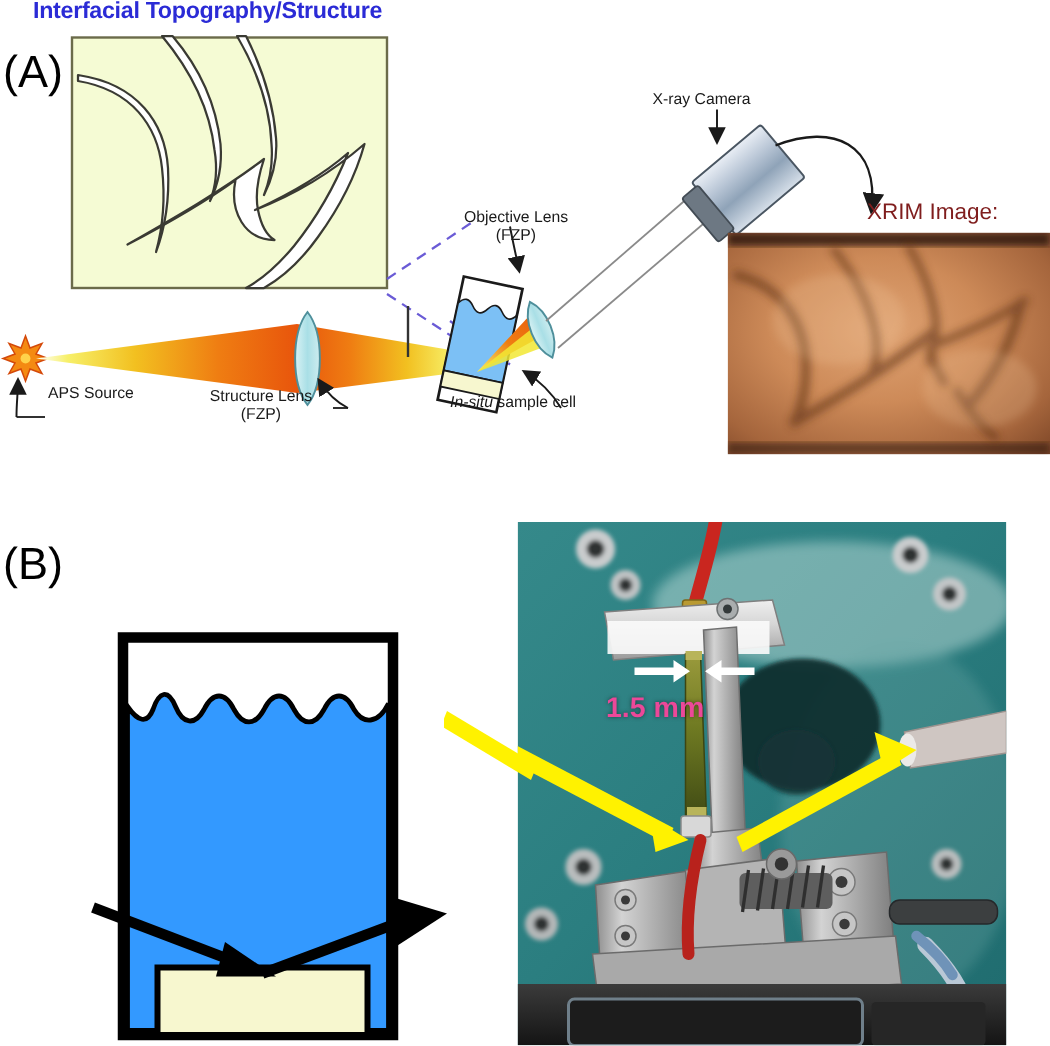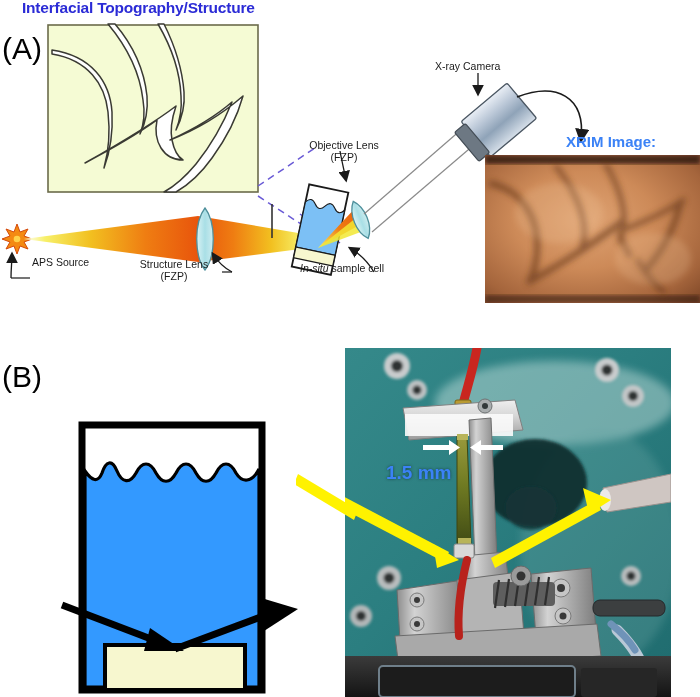--- a/index.html
+++ b/index.html
@@ -49,34 +49,34 @@
   .label {
     position: absolute;
     font-size: 10.5px;
     color: #1a1a1a;
     white-space: nowrap;
     line-height: 12px;
     text-align: center;
   }
   #label-xrim {
     position: absolute;
-    left: 566px;
+    left: 578px;
     top: 133px;
     font-size: 15px;
-    font-weight: bold;
-    color: #3b82f6;
+    font-weight: normal;
+    color: #7f1d1d;
     white-space: nowrap;
   }
   #label-scale-bar {
     position: absolute;
-    left: 386px;
+    left: 404px;
     top: 462px;
     font-size: 19px;
     font-weight: bold;
-    color: #3b82f6;
+    color: #ec4899;
     white-space: nowrap;
     text-shadow: 0 0 3px rgba(0,0,0,.5);
   }
   svg { display: block; }
   .photo {
     position: absolute;
     overflow: hidden;
   }
 </style>
 </head>

